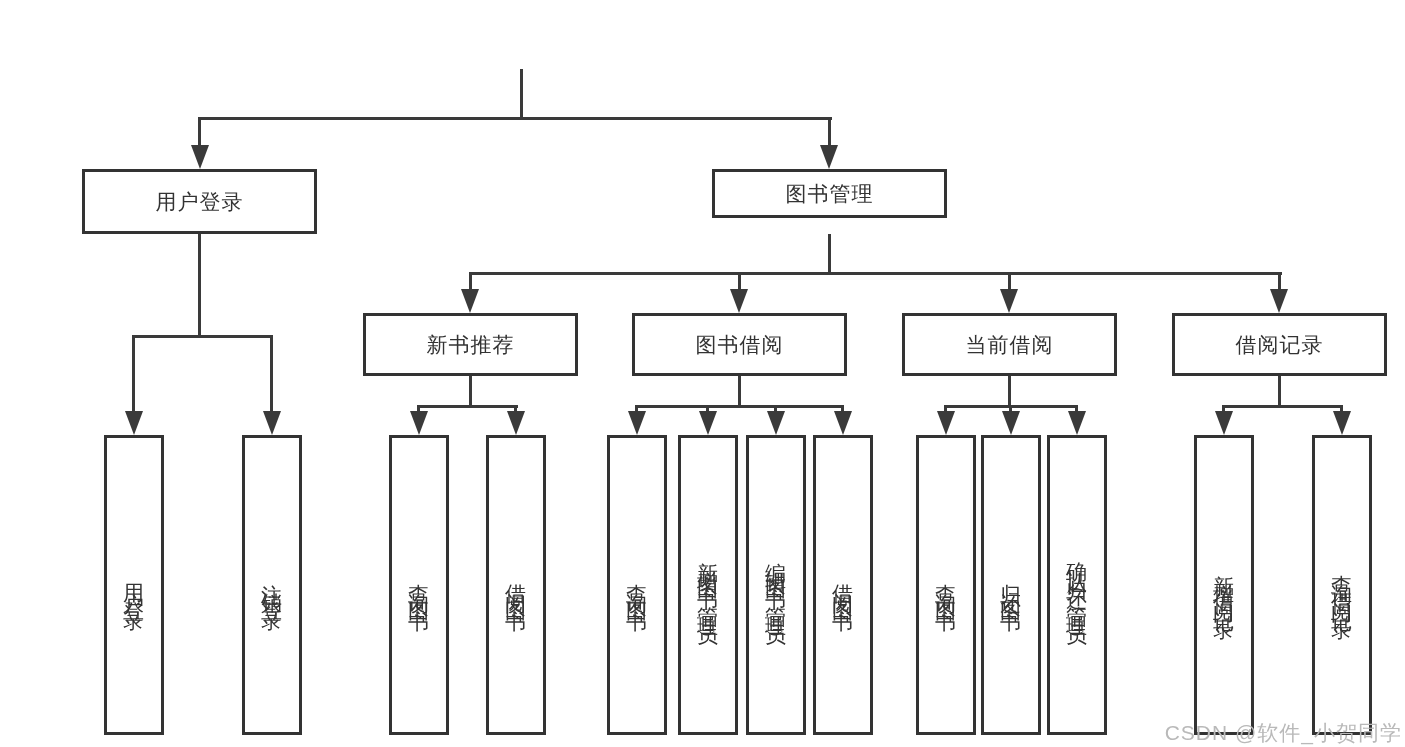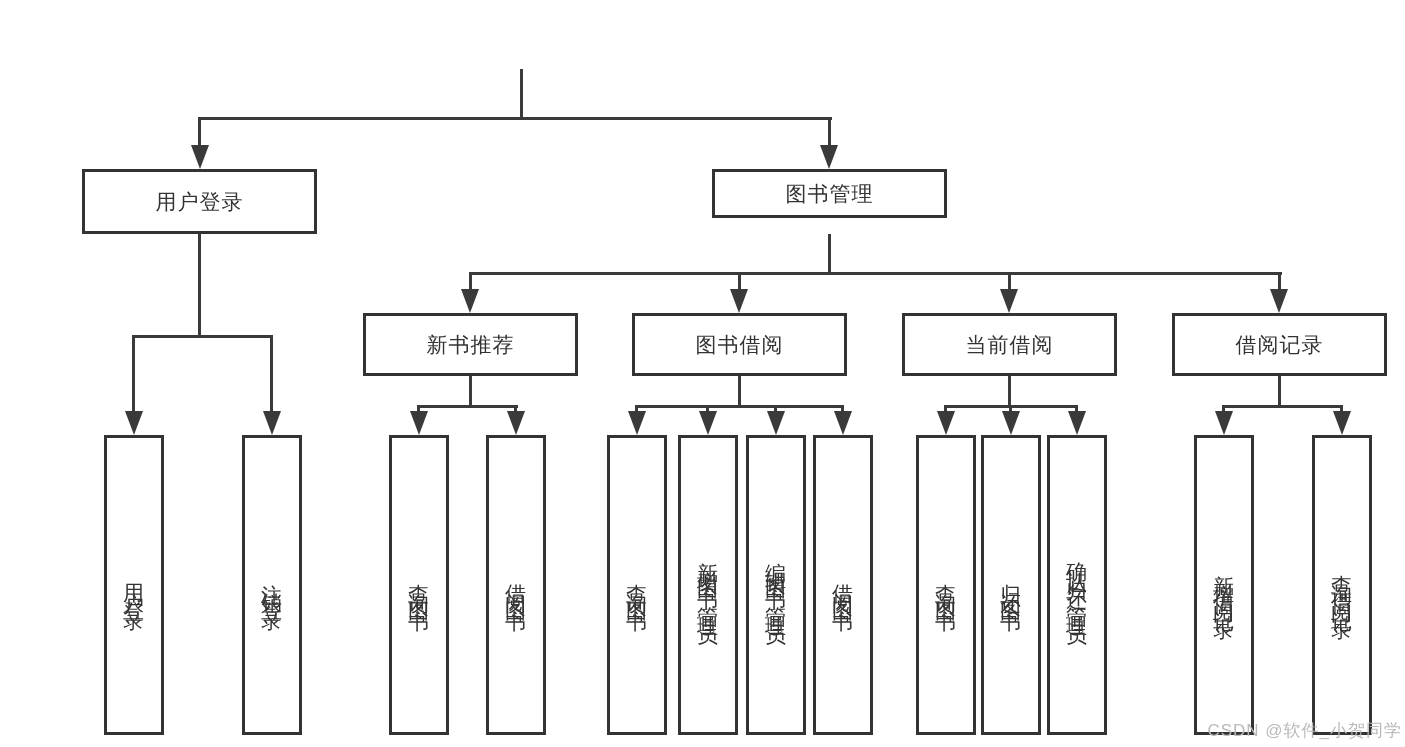--- a/index.html
+++ b/index.html
@@ -24,21 +24,21 @@
   }
   
   .vl{position:absolute;width:3px;background:var(--line,#3a3a3a);}
   .hl{position:absolute;height:3px;background:var(--line,#3a3a3a);}
   .ar{
     position:absolute;width:0;height:0;
     border-left:9px solid transparent;border-right:9px solid transparent;
     border-top:24px solid var(--line,#3a3a3a);
   }
   .watermark{
-    position:absolute;top:719px;right:3px;font-size:17px;letter-spacing:1px;
+    position:absolute;top:719px;right:3px;font-size:21px;letter-spacing:1px;
     color:var(--watermark,#b9b9b9);z-index:5;
   }
 </style>
 </head>
 <body>
 
 <div class="stage">
 
   <div class="vl" style="left:520px;top:69px;height:50px"></div>
   <div class="hl" style="left:198px;top:117px;width:634px"></div>

